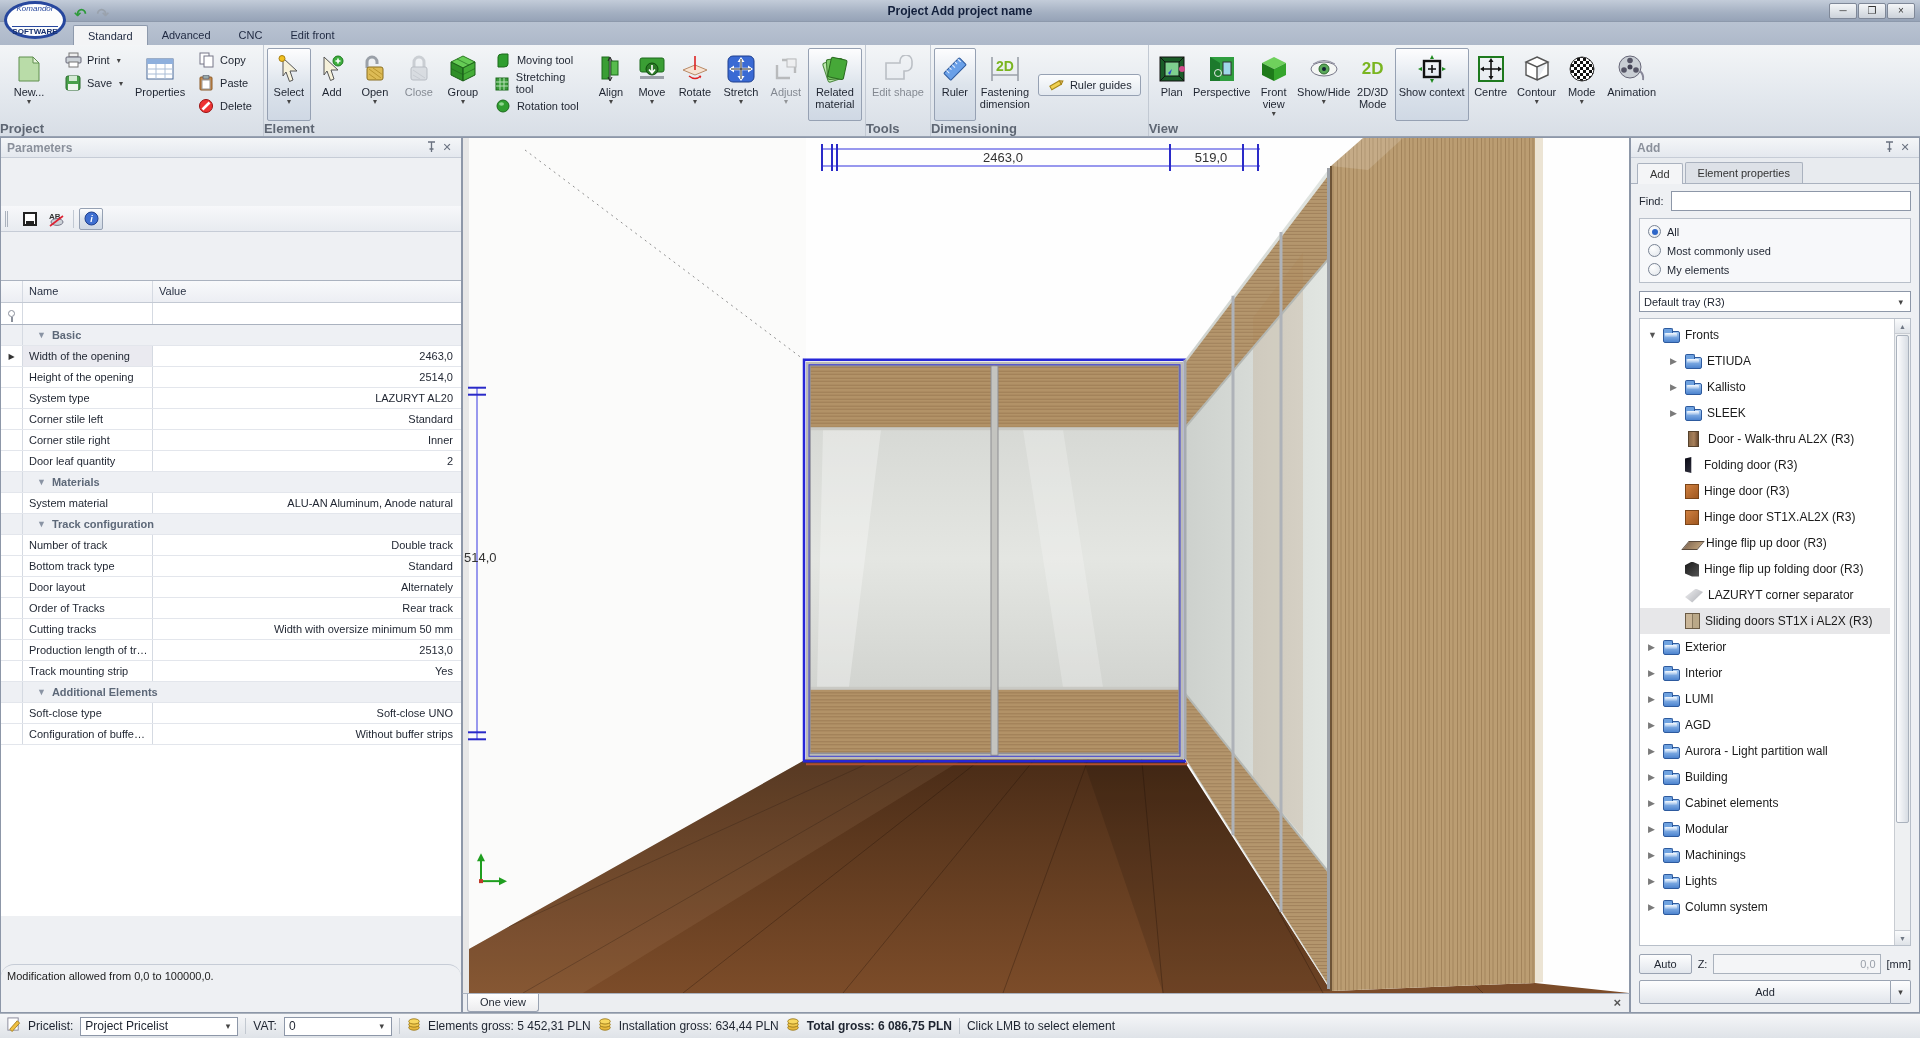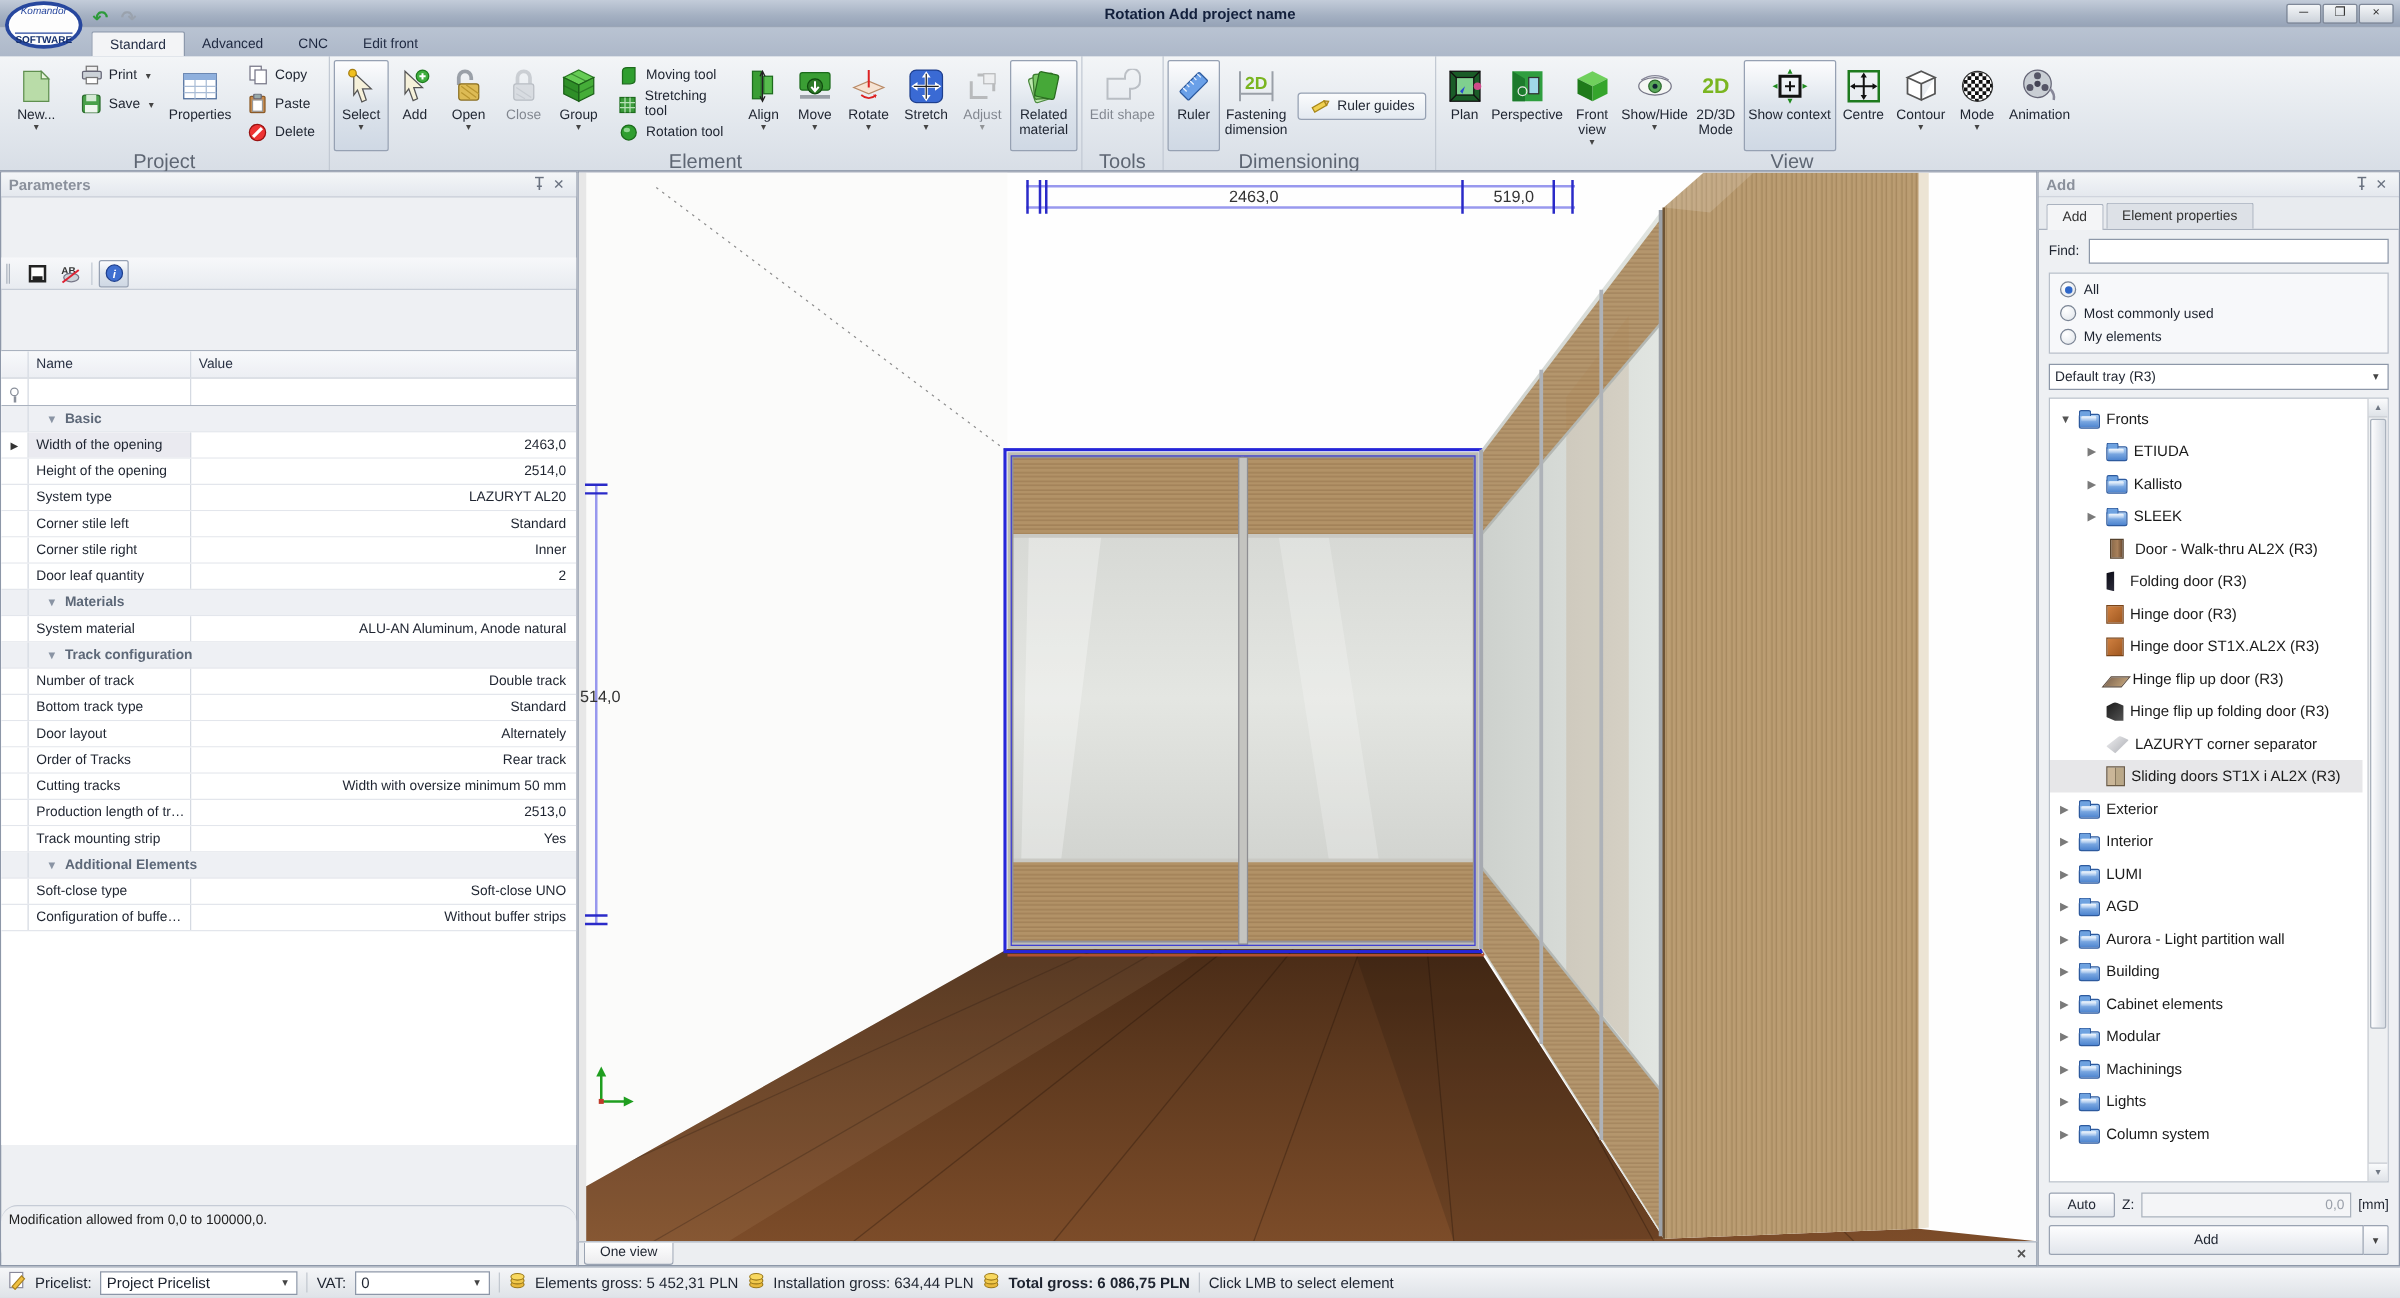--- a/index.html
+++ b/index.html
@@ -28,21 +28,21 @@
   .undoredo { position:absolute; left:74px; top:-17px; display:flex; gap:10px; font-size:15px; font-weight:bold; }
   .undo { color:#2d9a3a; } .redo { color:#9aa2ad; }
   .rtab { padding:4px 14px 3px; color:#1e2840; }
   .rtab.active { background:#f3f4f6; border:1px solid #8d99ac; border-bottom:none;
     border-radius:2px 2px 0 0; font-weight:normal; }
   
   .ribbon { height:92px; background:linear-gradient(180deg,#f3f5f7,#e2e7ed 60%,#d8dee6);
     border-bottom:1px solid #98a2b2; display:flex; }
   .rgroup { display:flex; flex-direction:column; border-right:1px solid #c2c9d3; }
   .ritems { flex:1; display:flex; align-items:stretch; padding:3px 3px 0; gap:1px; }
-  .rlabel { height:15px; text-align:center; color:#5e6673; font-size:16px; }
+  .rlabel { height:15px; color:#5e6673; font-size:13px;font-weight:bold; }
   .rbig { width:52px; display:flex; flex-direction:column; align-items:center;
     padding:3px 1px 1px; border:1px solid transparent; border-radius:2px; text-align:center; line-height:12px; }
   .rbig .ic { height:34px; display:flex; align-items:center; justify-content:center; }
   .rbig.wide { width:64px; }
   .rbig .drop { color:#444; font-size:8px; line-height:7px; }
   .pressed { background:linear-gradient(180deg,#fdfdfe,#dde4ec 50%,#cfd8e4);
     border:1px solid #96a1b3 !important;text-align:center; }
   .disabled { opacity:.5; }
   .rstack { display:flex; flex-direction:column; justify-content:flex-start; padding:2px 4px; gap:3px; }
   .rsmall { display:flex; align-items:center; gap:5px; height:20px; padding:0 3px;
@@ -170,21 +170,21 @@
     border-top:1px solid #aab2bd; display:flex; align-items:center; padding:0 6px; gap:7px; font-size:12px; }
   .ssep { width:1px; height:16px; background:#c2c8d0; }
   .sselect { height:19px; border:1px solid #8d97a8; background:#fff; display:flex; align-items:center; padding:0 4px; }
   .sselect .sp { flex:1; }
   .bold { font-weight:bold; }
 </style>
 </head>
 <body>
 
 <div class="titlebar">
-  <div class="title-text">Rotation Add project name</div>
+  <div class="title-text">Project Add project name</div>
   <div class="winbtns">
     <div class="winbtn">─</div>
     <div class="winbtn">❐</div>
     <div class="winbtn">×</div>
   </div>
 </div>
 
 <div class="tabrow">
   <div class="logo">
     <div class="l1">Komandor</div>

